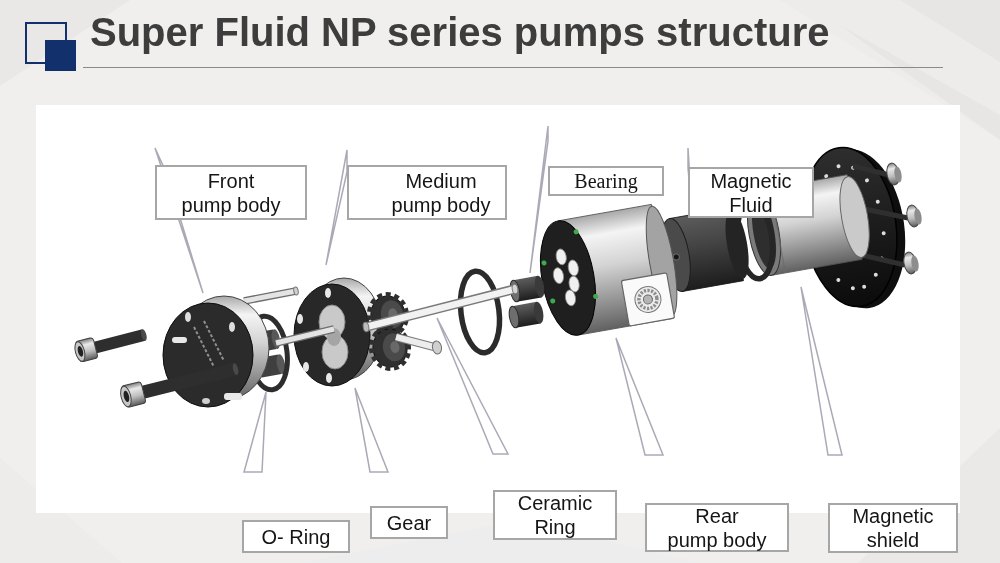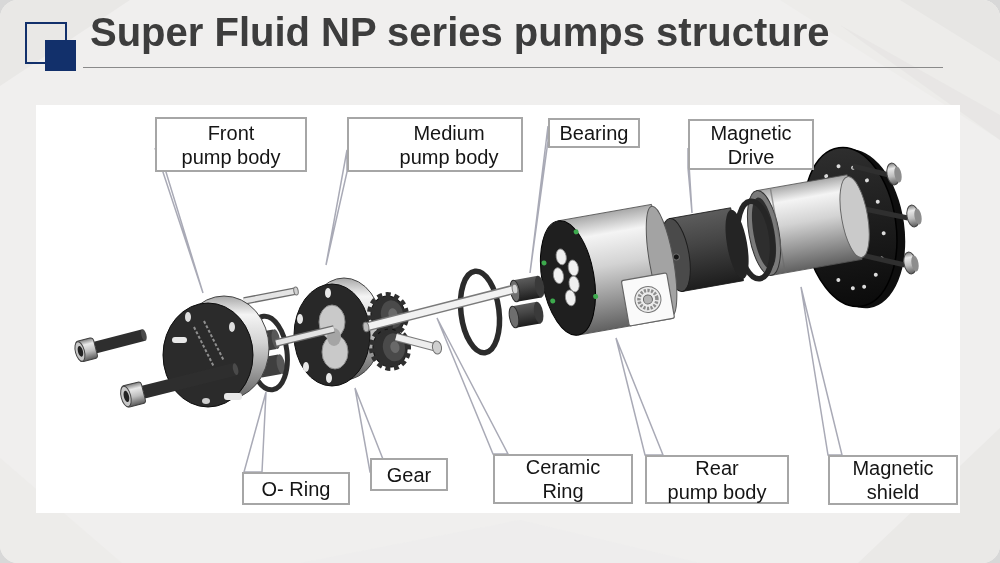--- a/index.html
+++ b/index.html
@@ -1,20 +1,19 @@
 <!DOCTYPE html>
 <html style="--accent-navy: #12306b; --title-text: #3d3d3d; --callout-border: #a6a6a6; --leader-line: #a9aab6; --panel-background: #ffffff; --slide-background: #f0efee; --status-green-dots: #3daa4d;"><head>
 <meta charset="utf-8">
 <style>
   html,body { margin:0; padding:0; background:#d8d8d8; }
   .slide {
     position:relative; width:1000px; height:563px; overflow:hidden;
     background: var(--slide-background, #f0efee);
     font-family:"Liberation Sans", sans-serif;
-    border-radius:18px;
   }
   .bg-facets { position:absolute; left:0; top:0; z-index:0; }
   
   .accent-outline {
     position:absolute; left:25px; top:22px; width:38px; height:38px;
     border:2px solid var(--accent-navy,#12306b); background:transparent; z-index:1;
   }
   .accent-solid {
     position:absolute; left:45px; top:40px; width:31px; height:31px;
     background: var(--accent-navy,#12306b); z-index:2;
@@ -29,21 +28,21 @@
     background:#8a8a8a; z-index:2;
   }
   
   .panel { position:absolute; left:36px; top:105px; width:924px; height:408px; background:var(--panel-background,#fff); z-index:1; }
   .diagram-svg { position:absolute; left:36px; top:105px; z-index:2; }
   
   .callout {
     position:absolute; z-index:3; box-sizing:border-box;
     background:#fff; border:2px solid var(--callout-border,#a6a6a6);
     display:flex; flex-direction:column; justify-content:center; align-items:center;
-    text-align:center; font-size:20px; line-height:24px; color:#151515;
+    text-align:center; font-size:20px; line-height:24px; color:#151515;margin-top:48px;
   }
   .callout span { display:block; }
 </style>
 </head>
 <body>
 
 <div class="slide">
 
   <svg class="bg-facets" width="1000" height="563">
     <polygon points="0,0 130,0 0,86" fill="#e9e8e6"></polygon>
@@ -288,43 +287,43 @@
         <ellipse cx="2.5" cy="0" rx="2.6" ry="5.8" fill="#222"></ellipse>
       </g>
     </g>
   </svg>
 
   <div class="callout" style="left:155px; top:117px; width:152px; height:55px;">
     <span>Front</span>
     <span>pump body</span>
   </div>
 
-  <div class="callout" style="left:347px; top:117px; width:176px; height:55px;padding-left:28px;">
+  <div class="callout" style="left:347px; top:117px; width:160px; height:55px;padding-left:28px;">
     <span>Medium</span>
     <span>pump body</span>
   </div>
 
-  <div class="callout" style="left:548px; top:118px; width:92px; height:30px;">
+  <div class="callout" style="left:548px; top:118px; width:116px; height:30px;font-family:Liberation Serif, serif;">
     <span>Bearing</span>
   </div>
 
   <div class="callout" style="left:688px; top:119px; width:126px; height:51px;">
     <span>Magnetic</span>
-    <span>Drive</span>
+    <span>Fluid</span>
   </div>
 
   <div class="callout" style="left:242px; top:472px; width:108px; height:33px;">
     <span>O- Ring</span>
   </div>
 
   <div class="callout" style="left:370px; top:458px; width:78px; height:33px;">
     <span>Gear</span>
   </div>
 
-  <div class="callout" style="left:493px; top:454px; width:140px; height:50px;">
+  <div class="callout" style="left:493px; top:442px; width:124px; height:50px;">
     <span>Ceramic</span>
     <span>Ring</span>
   </div>
 
   <div class="callout" style="left:645px; top:455px; width:144px; height:49px;">
     <span>Rear</span>
     <span>pump body</span>
   </div>
 
   <div class="callout" style="left:828px; top:455px; width:130px; height:50px;">

